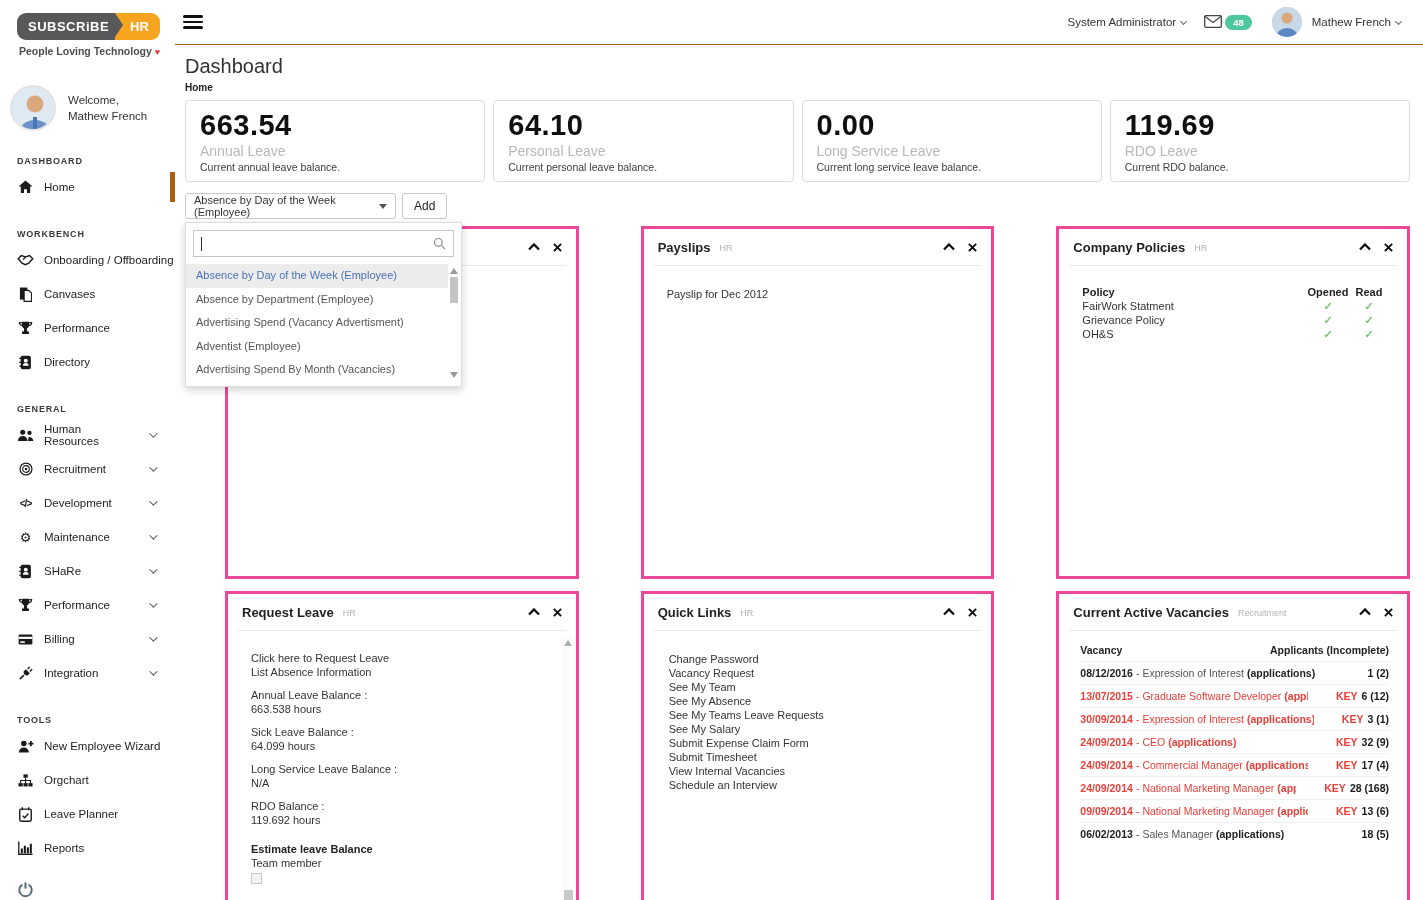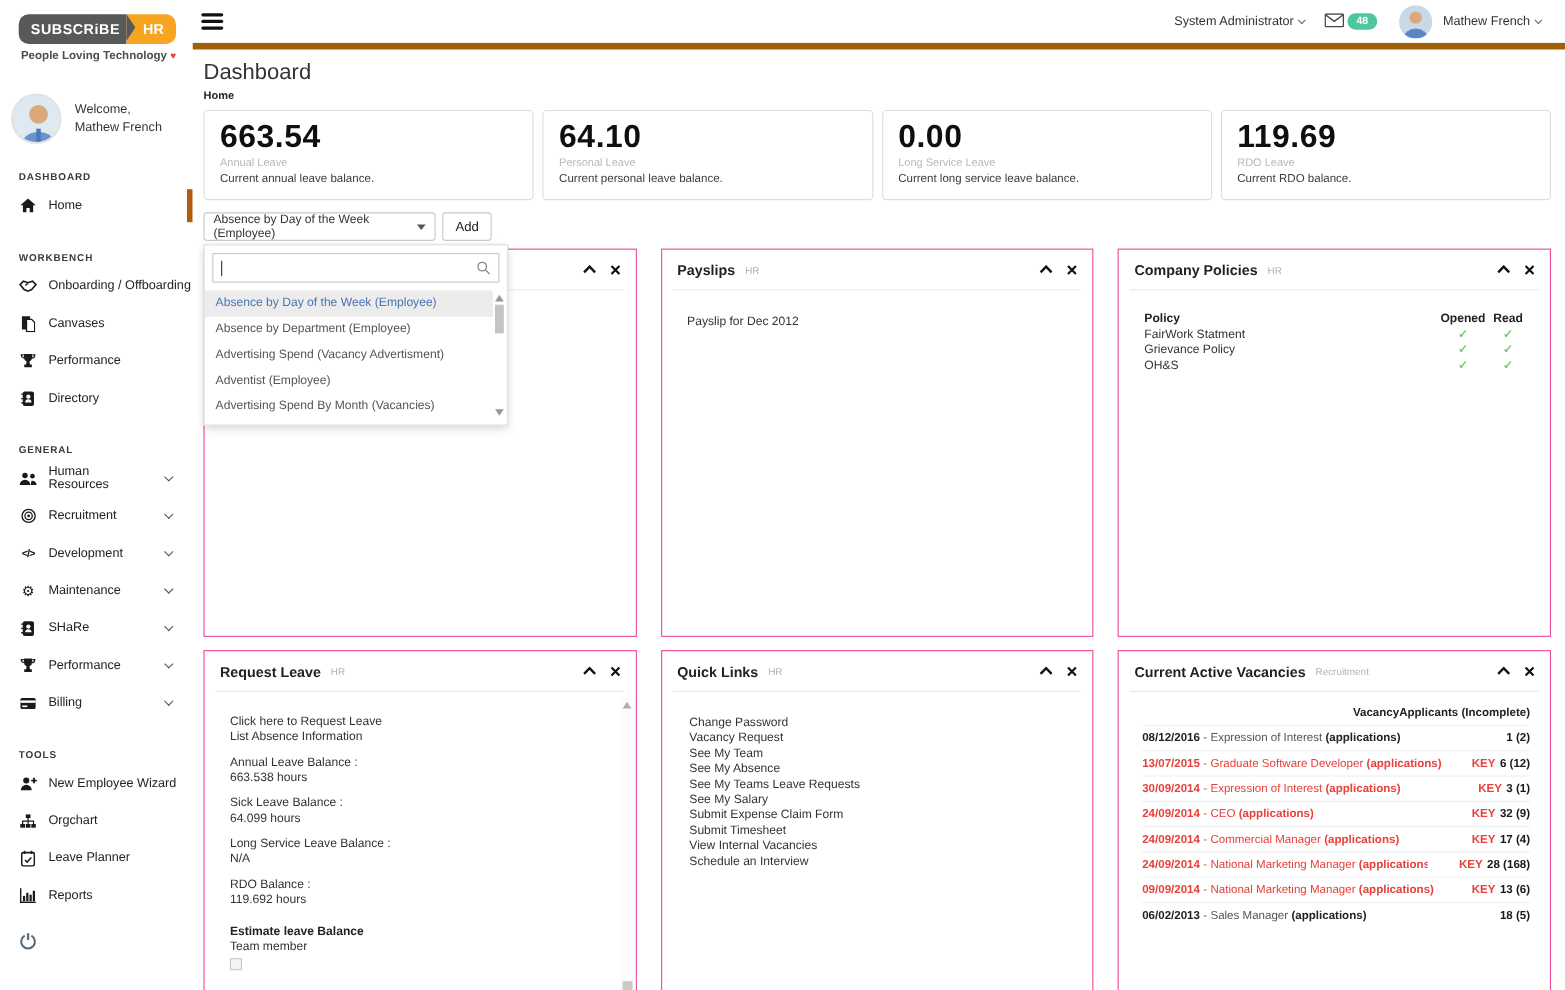--- a/index.html
+++ b/index.html
@@ -29,39 +29,39 @@
   .side-item svg { display:block; }
   .side-item.active::after { content:""; position:absolute; right:0; top:2px; width:5px; height:30px; background:#b05c10; }
   .chev { margin-left:auto; margin-right:20px; width:6px; height:6px; border-right:1.6px solid #555;
     border-bottom:1.6px solid #555; transform:rotate(45deg) translateY(-2px); }
   .glyph-icon { font-size:13px; color:#1a1a1a; line-height:1; }
   .code-glyph { font-size:10px; font-weight:bold; color:#1a1a1a; letter-spacing:-1px; }
   .power-wrap { margin:16px 0 0 17px; }
 
   
   .main { margin-left:175px; height:900px; position:relative; }
-  .topbar { height:45px; display:flex; align-items:center; padding:0 22px 0 8px; border-bottom:6px solid #a16207; }
+  .topbar { height:45px; display:flex; align-items:center; padding:0 22px 0 8px; border-bottom:1px solid #a16207; }
   .hamburger { width:20px; cursor:pointer; }
   .hamburger div { height:2.6px; background:#111; border-radius:2px; margin:3.2px 0; }
   .topbar-right { margin-left:auto; display:flex; align-items:center; gap:10px; font-size:11.5px; color:#333; }
   .tb-chev { width:5px; height:5px; border-right:1.4px solid #666; border-bottom:1.4px solid #666;
     display:inline-block; transform:rotate(45deg); margin-left:5px; vertical-align:2px; }
   .mail-wrap { display:flex; align-items:center; margin-left:8px; }
   .badge { background:#4fc79e; color:#fff; font-size:9.5px; font-weight:bold; padding:2px 8px;
     border-radius:9px; margin-left:3px; }
   .avatar-sm { width:30px; height:30px; border-radius:50%; overflow:hidden; background:#c9d8e6; margin-left:10px; flex:none; }
 
   .content { padding:10px 13px 0 10px; }
   .page-title { font-size:20px; color:#333; }
   .breadcrumb { font-size:10px; font-weight:bold; color:#222; margin-top:4px; }
 
   .stats { display:grid; grid-template-columns:repeat(4,1fr); gap:8px; margin-top:7px; }
   .stat-card { border:1px solid #ddd; border-radius:4px; background:#fff; padding:8px 14px; height:82px; }
   .stat-value { font-size:29px; font-weight:bold; color:#0f0f0f; letter-spacing:.5px; }
-  .stat-label { font-size:10px; color:#b8b8b8; margin-top:1px; }
+  .stat-label { font-size:14px; color:#b8b8b8; margin-top:1px; }
   .stat-desc { font-size:10.5px; color:#3c3c3c; margin-top:2px; }
 
   .picker-row { position:relative; margin-top:11px; display:flex; gap:6px; height:26px; }
   .select-box { width:211px; height:26px; border:1px solid #c9c9c9; border-radius:3px; background:#fff;
     display:flex; align-items:center; justify-content:space-between; padding:0 8px; font-size:11px; color:#333; cursor:pointer; }
   .select-caret { width:0; height:0; border-left:4px solid transparent; border-right:4px solid transparent;
     border-top:5px solid #555; }
   .add-btn { height:26px; border:1px solid #c9c9c9; border-radius:3px; background:#fff; padding:0 11px;
     font-size:12px; color:#222; cursor:pointer; font-family:inherit; }
 
@@ -76,21 +76,21 @@
   .dd-option.selected { background:#ececec; color:#4a74b5; }
   .dd-scroll { position:absolute; right:2px; top:43px; bottom:6px; width:11px; }
   .dd-arrow-up { width:0; height:0; border-left:4px solid transparent; border-right:4px solid transparent;
     border-bottom:6px solid #9a9a9a; margin:2px auto 3px; }
   .dd-arrow-down { position:absolute; bottom:2px; left:1.5px; width:0; height:0;
     border-left:4px solid transparent; border-right:4px solid transparent; border-top:6px solid #9a9a9a; }
   .dd-thumb { width:8px; height:26px; background:#c4c4c4; margin:0 auto; }
 
   .widgets { display:grid; grid-template-columns:repeat(3,1fr); grid-template-rows:353px 353px;
     column-gap:22px; row-gap:12px; margin-top:7px; }
-  .widget { position:relative; border:1px solid #ec4899; background:#fff; overflow:hidden; }
+  .widget { position:relative; border:3px solid #ec4899; background:#fff; overflow:hidden;margin-left:40px; }
   .widget-head { display:flex; align-items:center; height:36px; padding:0 14px; }
   .widget-title { font-size:13px; font-weight:bold; color:#222; }
   .widget-tag { font-size:9px; color:#b3b3b3; margin-left:9px; margin-top:2px; }
   .widget-icons { margin-left:auto; display:flex; align-items:center; gap:13px; }
   .widget-icons span { cursor:pointer; display:flex; }
   .widget-hr { height:1px; background:#e9e9e9; margin:0 10px; }
 
   .payslips-body { padding:22px 23px; font-size:11px; color:#333; }
   .payslips-body div { cursor:pointer; }
 
@@ -110,21 +110,21 @@
   .rl-checkbox { width:11px; height:11px; border:1px solid #c9c9c9; background:#f3f3f3; margin-top:3px; }
   .rl-scroll { position:absolute; right:1px; top:42px; bottom:1px; width:13px; background:#fcfcfc; }
   .rl-arrow-up { width:0; height:0; border-left:4px solid transparent; border-right:4px solid transparent;
     border-bottom:6px solid #adadad; margin:4px auto 0; }
   .rl-thumb { position:absolute; bottom:10px; left:2px; width:9px; height:40px; background:#c9c9c9; }
 
   .ql-body { padding:21px 25px; font-size:11px; color:#333; line-height:14px; }
   .ql-body div { cursor:pointer; }
 
   .vac-body { padding:13px 18px 0 21px; font-size:10.5px; }
-  .vac-head { display:flex; justify-content:flex-end; font-weight:bold; color:#222; padding-bottom:5px; }
+  .vac-head { display:flex; justify-content:space-between; font-weight:bold; color:#222; padding-bottom:5px; }
   .vrow { display:flex; justify-content:space-between; align-items:baseline; padding:5px 0; border-top:1px solid #f0f0f0;gap:20px; }
   .v-left { white-space:nowrap; overflow:hidden; }
   .v-date { font-weight:bold; color:#222; }
   .v-sep { color:#555; margin:0 3px; }
   .v-title { color:#555; }
   .v-suffix { font-weight:bold; color:#222; margin-left:3px; }
   .v-right { white-space:nowrap; margin-left:8px; }
   .v-key { color:#e8403a; font-weight:bold; margin-right:4px; }
   .v-count { font-weight:bold; color:#1a1a1a; }
   .vrow[data-status="key"] .v-date, .vrow[data-status="key"] .v-title,
@@ -265,20 +265,31 @@
     <span class="icon">
         <svg width="15" height="11" viewBox="0 0 16 12">
           <rect x="0.5" y="0.5" width="15" height="11" rx="1.5" fill="#1a1a1a"></rect>
           <rect x="0.5" y="3" width="15" height="2.4" fill="#fff"></rect>
           <rect x="2.3" y="8" width="5" height="1.7" fill="#fff"></rect>
         </svg>
       </span>
     <span>Billing</span>
     <span class="chev"></span>
   </div>
+  <div class="side-item">
+    <span class="icon">
+        <svg width="14" height="14" viewBox="0 0 16 16">
+          <path d="M12.3 1 L9.8 3.5 M15 3.7 L12.5 6.2" stroke="#1a1a1a" stroke-width="1.6" fill="none"></path>
+          <path d="M5.2 6.2 a4.6 4.6 0 0 0 4.6 4.6 l2.6-2.6 -4.6-4.6 z" fill="#1a1a1a"></path>
+          <path d="M5.6 10.4 L1 15" stroke="#1a1a1a" stroke-width="1.7" fill="none"></path>
+        </svg>
+      </span>
+    <span>Integration</span>
+    <span class="chev"></span>
+  </div>
 
   <div class="side-section-label">TOOLS</div>
   <div class="side-item">
     <span class="icon">
         <svg width="16" height="13" viewBox="0 0 17 14">
           <circle cx="6.2" cy="3.8" r="3" fill="#1a1a1a"></circle>
           <path d="M0.8 13.4 a5.4 5.4 0 0 1 10.8 0 z" fill="#1a1a1a"></path>
           <path d="M13.8 1.2 v5.4 M11.1 3.9 h5.4" stroke="#1a1a1a" stroke-width="1.8"></path>
         </svg>
       </span>

